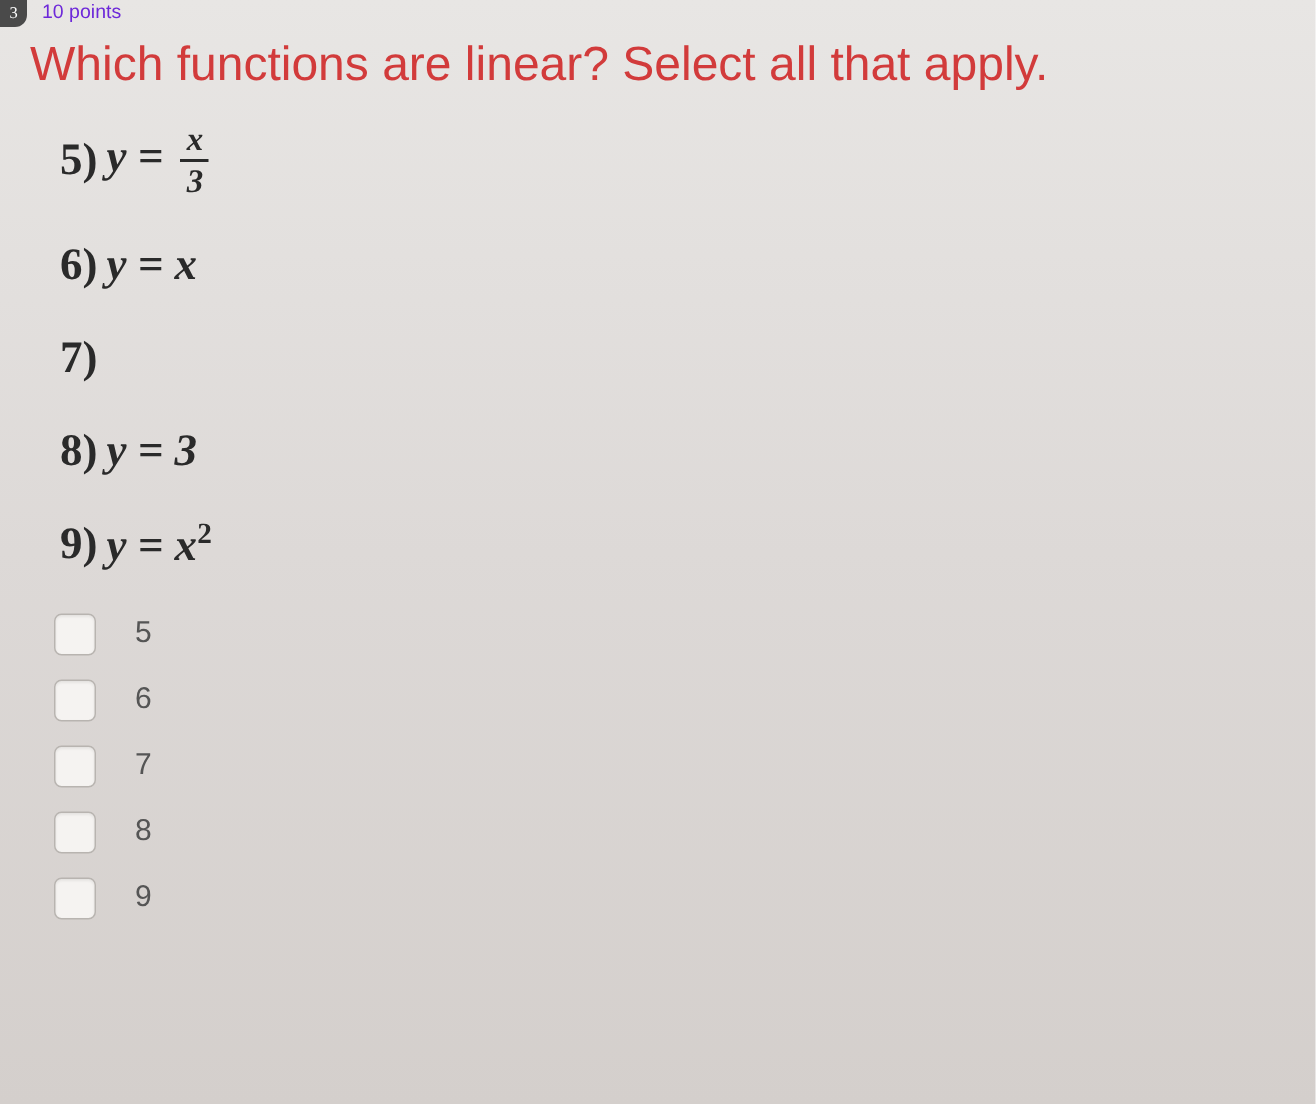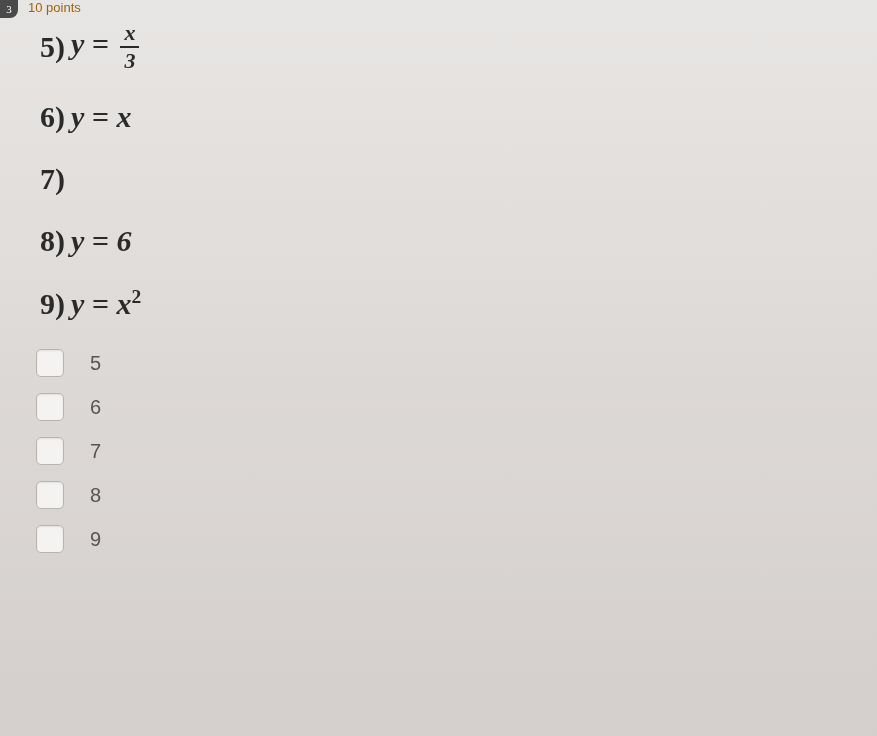--- a/index.html
+++ b/index.html
@@ -29,21 +29,21 @@
       display: flex;
       align-items: center;
       justify-content: center;
     }
     .points-label {
       position: absolute;
       top: 0;
       left: 28px;
       font-family: -apple-system, BlinkMacSystemFont, 'Segoe UI', sans-serif;
       font-size: 13px;
-      color: #a16207;
+      color: #6d28d9;
       font-weight: 500;
     }
     .content {
       padding: 22px 20px 20px 20px;
     }
     .question-title {
       font-family: 'Segoe UI', -apple-system, BlinkMacSystemFont, sans-serif;
       color: #d23b3b;
       font-size: 32px;
       font-weight: 500;
@@ -119,20 +119,21 @@
       color: #555;
     }
   </style>
 </head>
 <body>
 
 <div class="question-number-badge">3</div>
 <div class="points-label">10 points</div>
 
 <div class="content">
+  <div class="question-title">Which functions are linear? Select all that apply.</div>
 
   <div class="equation-list">
 
     <div class="equation-item">
       <span class="num">5)</span>
       <span class="eq">
         <span class="var">y</span><span> = </span><span class="fraction">
             <span class="top">x</span>
             <span class="bot">3</span>
           </span>
@@ -143,21 +144,21 @@
       <span class="num">6)</span>
       <span class="eq">y = x</span>
     </div>
 
     <div class="equation-item">
       <span class="num">7)</span>
     </div>
 
     <div class="equation-item">
       <span class="num">8)</span>
-      <span class="eq">y = 6</span>
+      <span class="eq">y = 3</span>
     </div>
 
     <div class="equation-item">
       <span class="num">9)</span>
       <span class="eq"><span>y = x</span><sup>2</sup></span>
     </div>
 
   </div>
 
   <div class="options">

